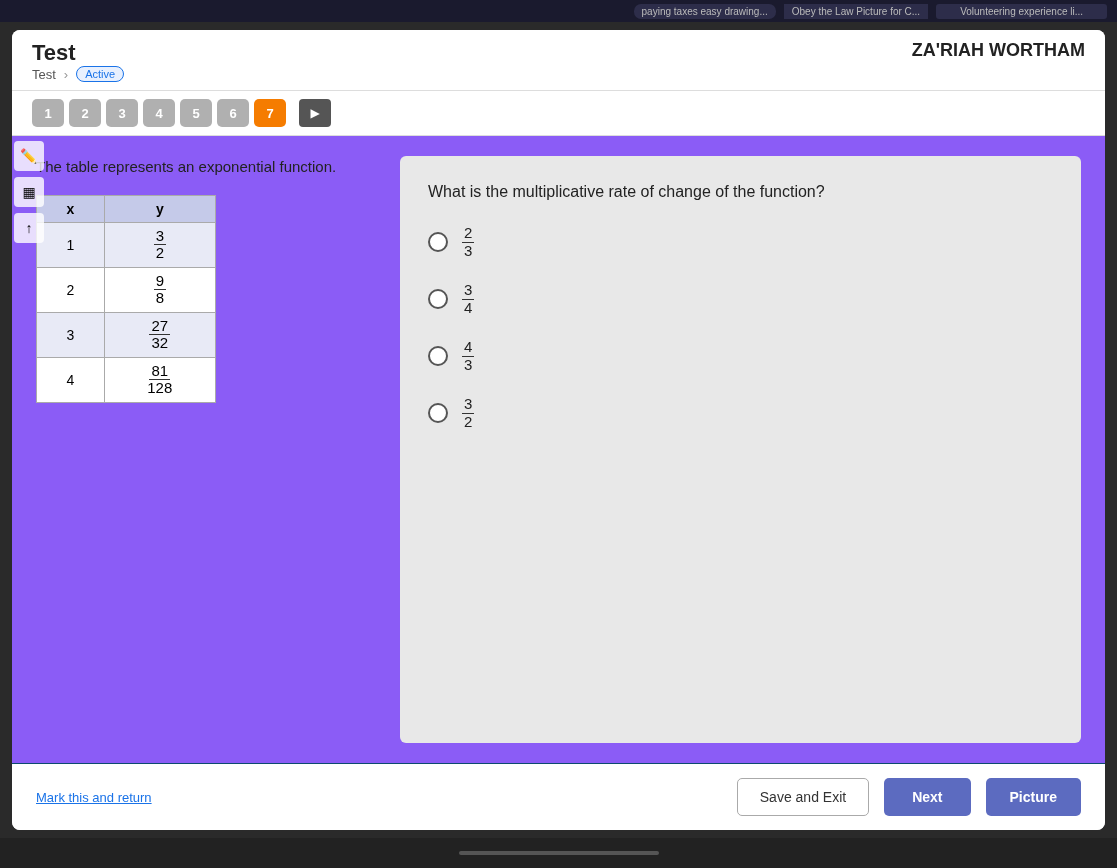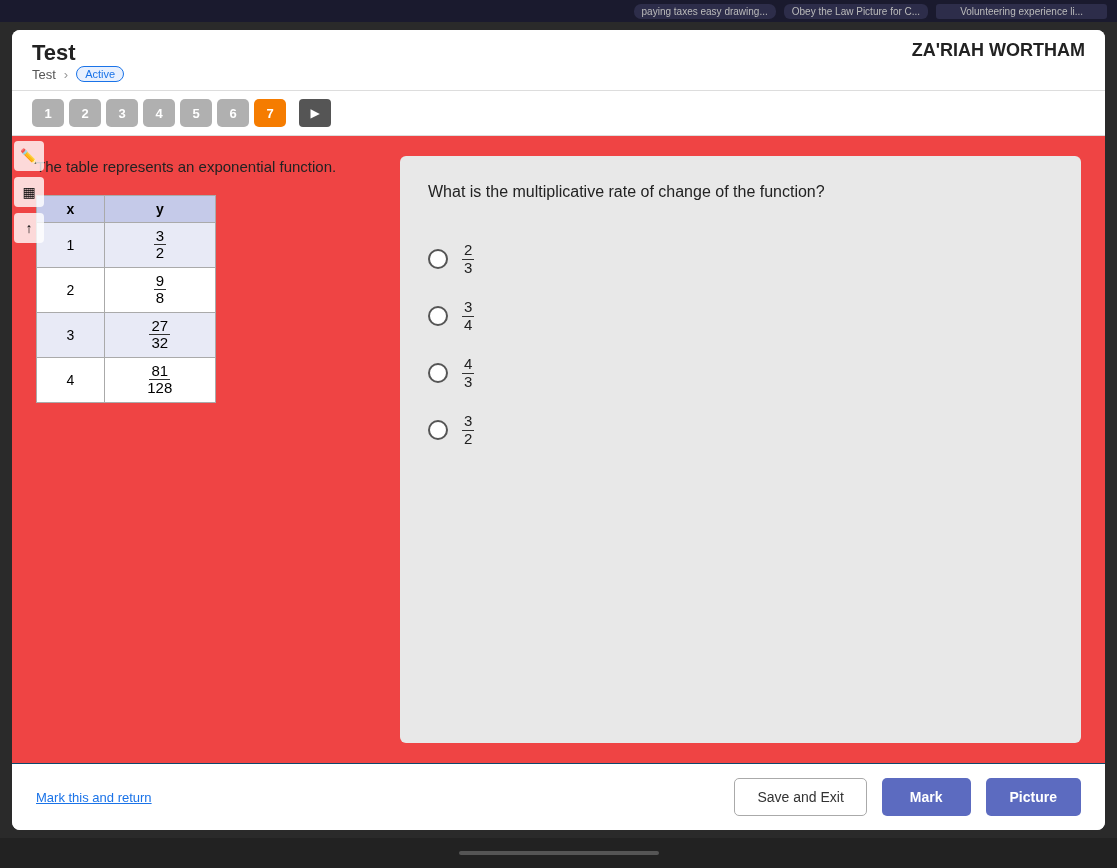--- a/index.html
+++ b/index.html
@@ -93,21 +93,21 @@
       justify-content: center;
       cursor: pointer;
       font-size: 12px;
       margin-left: 8px;
     }
     .content-area {
       flex: 1;
       display: flex;
       padding: 20px 24px;
       gap: 24px;
-      background: #ef4444;
+      background: #8b5cf6;
       overflow: hidden;
     }
     .left-panel {
       flex: 0 0 340px;
     }
     .question-text {
       font-size: 15px;
       color: #222;
       margin-bottom: 16px;
       line-height: 1.5;
@@ -148,21 +148,21 @@
     }
     .right-panel {
       flex: 1;
       background: #e8e8e8;
       border-radius: 6px;
       padding: 24px 28px;
     }
     .right-panel-question {
       font-size: 16px;
       color: #222;
-      margin-bottom: 37px;
+      margin-bottom: 20px;
       line-height: 1.5;
     }
     .answer-options {
       display: flex;
       flex-direction: column;
       gap: 22px;
     }
     .answer-option {
       display: flex;
       align-items: center;
@@ -252,21 +252,21 @@
       height: 4px;
       background: #555;
       border-radius: 2px;
     }
   </style>
 </head>
 <body>
 
 <div style="background:#1a1a2e; height:22px; display:flex; align-items:center; justify-content:flex-end; padding:0 10px; gap:8px;">
   <span style="color:#bbb; font-size:10px; background:#2d2d4a; padding:2px 8px; border-radius:7px;">paying taxes easy drawing...</span>
-  <span style="color:#bbb; font-size:10px; background:#2d2d4a; padding:2px 8px; border-radius:6px;">Obey the Law Picture for C...</span>
+  <span style="color:#bbb; font-size:10px; background:#2d2d4a; padding:2px 8px; border-radius:0;">Obey the Law Picture for C...</span>
   <span style="color:#bbb; font-size:10px; background:#2d2d4a; padding:2px 24px; border-radius:3px;">Volunteering experience li...</span>
 </div>
 
 <div class="main-container">
 
   <div class="header">
     <div style="display:flex; justify-content:space-between; align-items:flex-start;">
       <div>
         <div class="header-title">Test</div>
         <div class="breadcrumb">
@@ -384,21 +384,21 @@
           </span>
         </div>
       </div>
     </div>
   </div>
 
   <div class="footer">
     <a class="mark-link">Mark this and return</a>
     <div class="footer-buttons">
       <button class="btn-save-exit">Save and Exit</button>
-      <button class="btn-next">Mark</button>
+      <button class="btn-next">Next</button>
       <button class="btn-submit">Picture</button>
     </div>
   </div>
 </div>
 
 <div class="bottom-bar">
   <div class="bottom-bar-line"></div>
 </div>
 
 </body></html>

